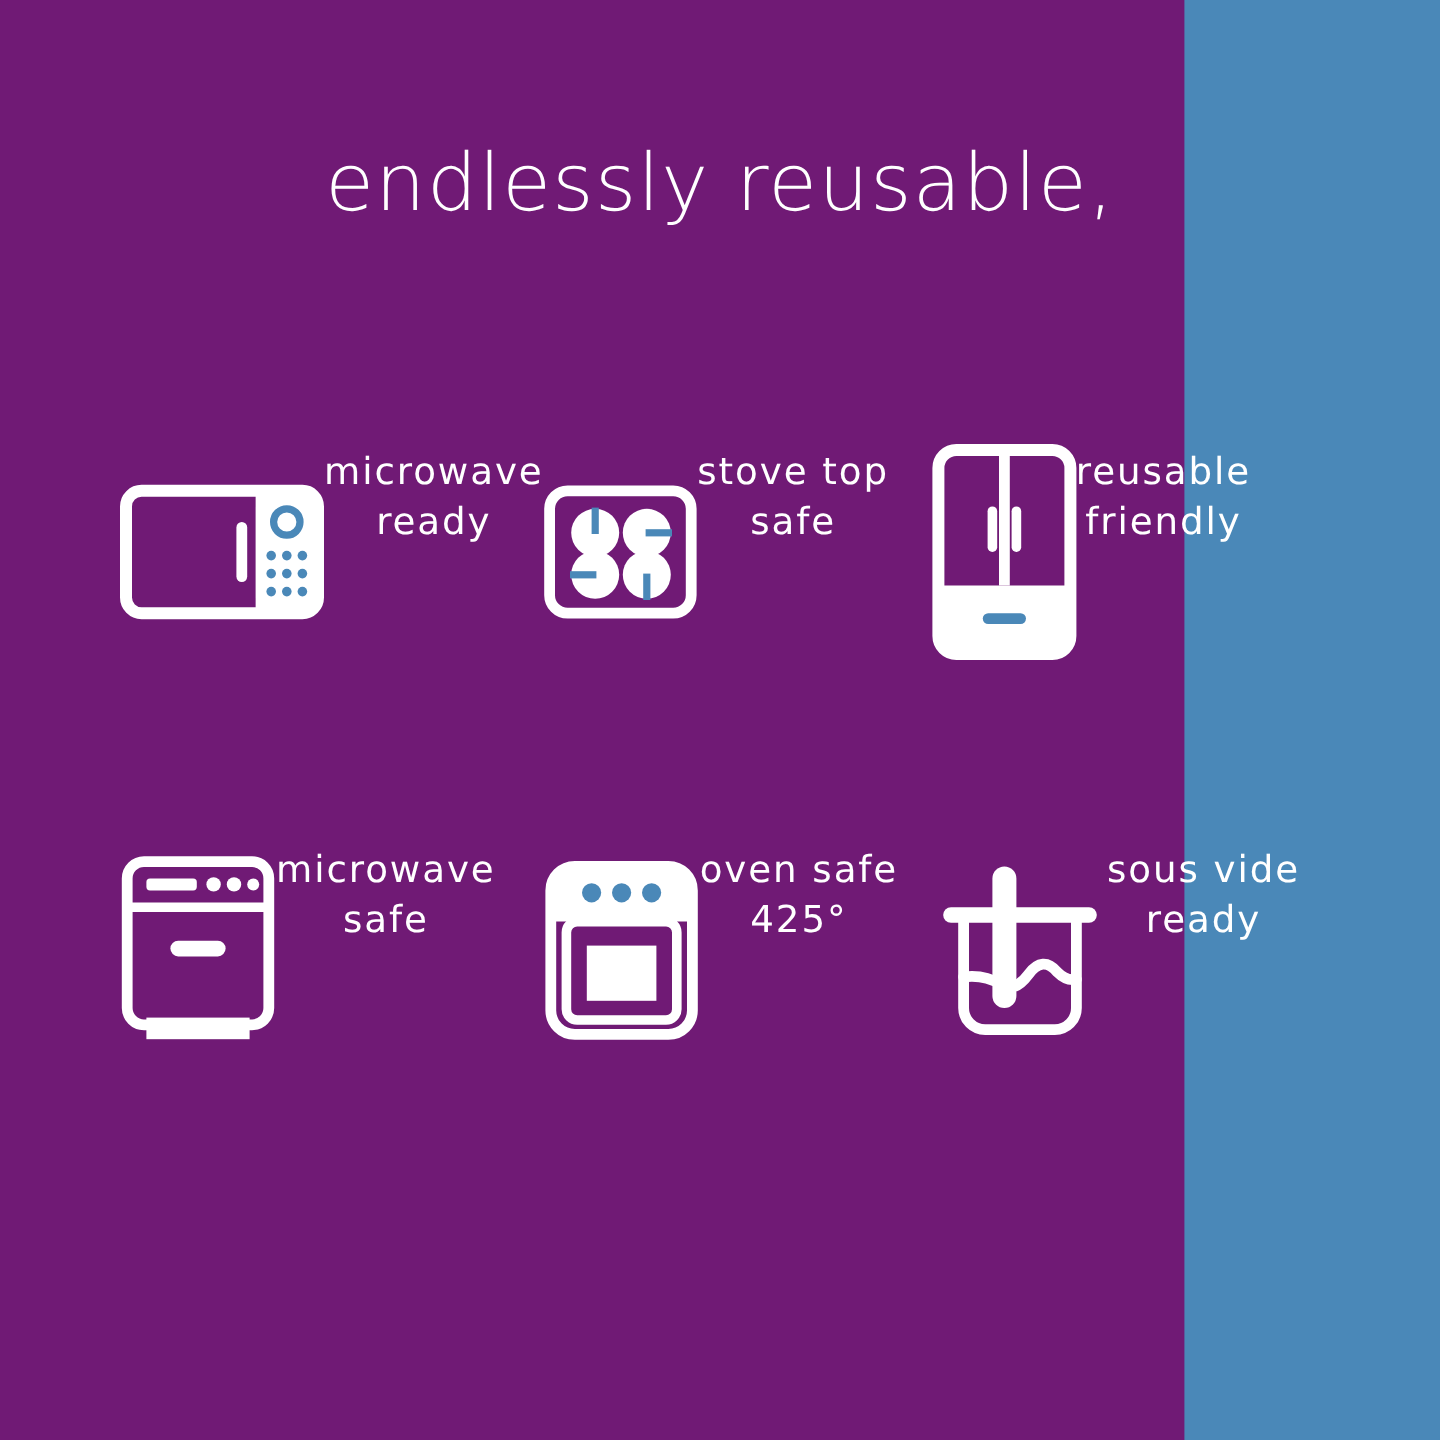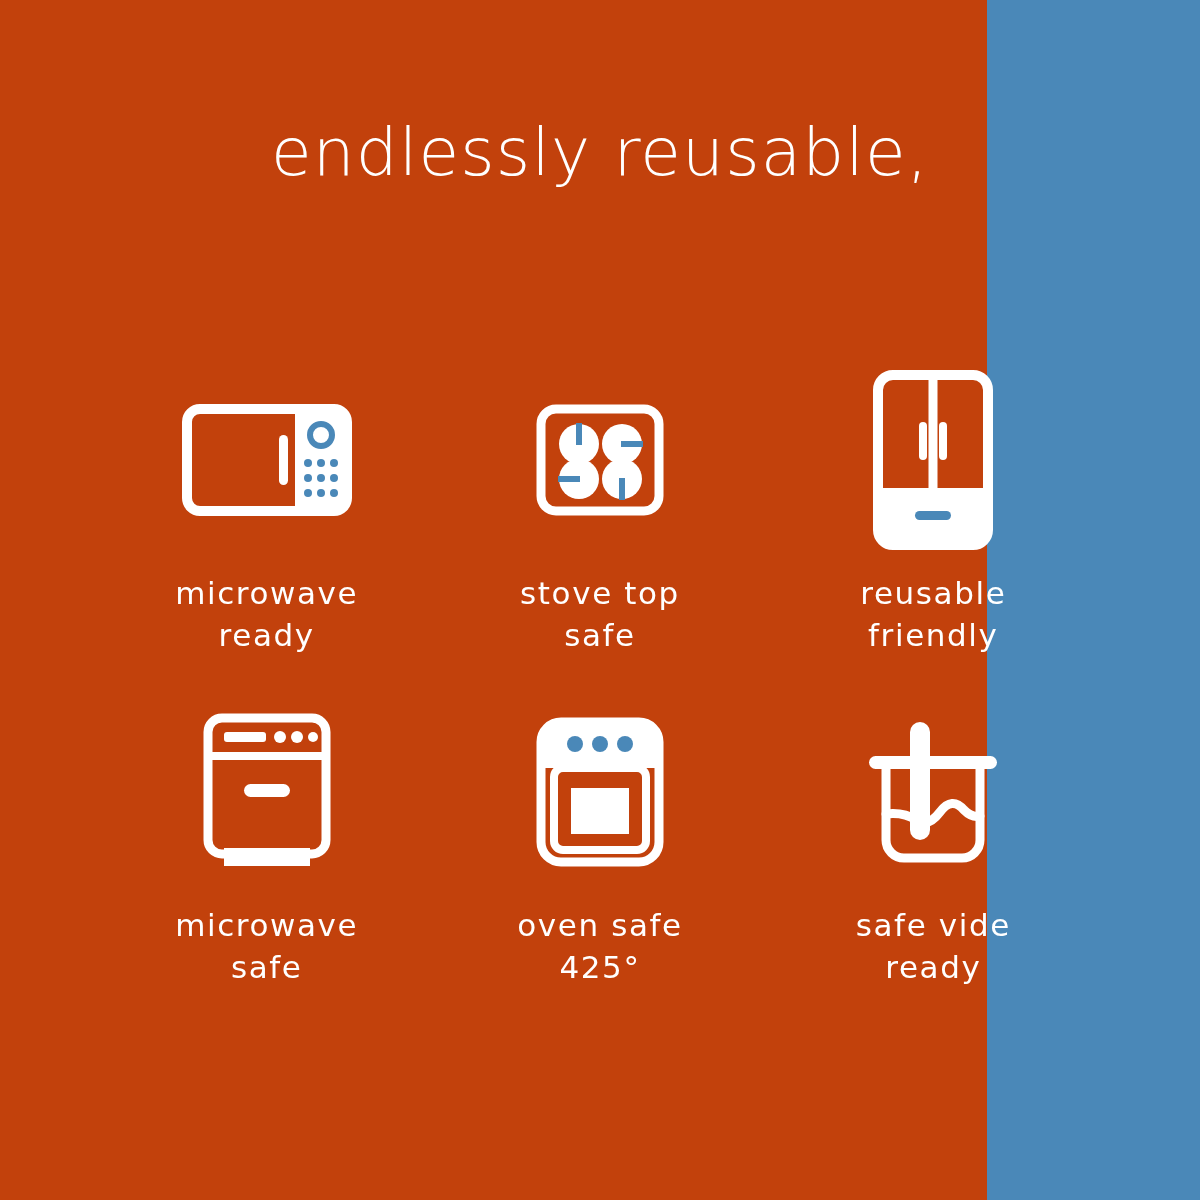--- a/index.html
+++ b/index.html
@@ -10,21 +10,21 @@
     width: 1200px;
     height: 1200px;
     background: #4a88b8;
     font-family: "DejaVu Sans", sans-serif;
     overflow: hidden;
   }
   #page {
     position: relative;
     width: 987px;
     height: 1200px;
-    background: #c2410c;
+    background: #701a75;
     box-sizing: border-box;
   }
 
   
   .headline {
     position: absolute;
     left: 0;
     top: 104px;
     width: 1200px;
     text-align: center;
@@ -46,22 +46,22 @@
     left: 100px;
     top: 360px;
     width: 1000px;
     display: grid;
     grid-template-columns: repeat(3, 1fr);
     grid-template-rows: 332px 332px;
   }
   .cell {
     position: relative;
     display: flex;
-    flex-direction: column;
-    align-items: center;
+    flex-direction: row;
+    align-items: flex-start;
     justify-content: flex-start;
   }
   .icon-wrap {
     height: 200px;
     display: flex;
     align-items: center;
     justify-content: center;
   }
   .cell-label {
     margin-top: 12px;
@@ -218,18 +218,18 @@
 
           <path d="M26 46 V124 a18 18 0 0 0 18 18 H102 a18 18 0 0 0 18 -18 V46" fill="none" stroke="#ffffff" stroke-width="9"></path>
 
           <path d="M26 98 Q44 96 56 104 Q68 112 80 96 Q92 80 104 94 Q112 102 120 100" fill="none" stroke="#ffffff" stroke-width="9" stroke-linecap="round"></path>
 
           <rect x="9" y="40" width="128" height="13" rx="6.5" ry="6.5" fill="#ffffff"></rect>
 
           <rect x="50" y="6" width="20" height="118" rx="10" ry="10" fill="#ffffff"></rect>
         </svg>
       </div>
-      <div class="cell-label">safe vide
+      <div class="cell-label">sous vide
 ready</div>
     </div>
 
   </div>
 </div>
 
 </body></html>

